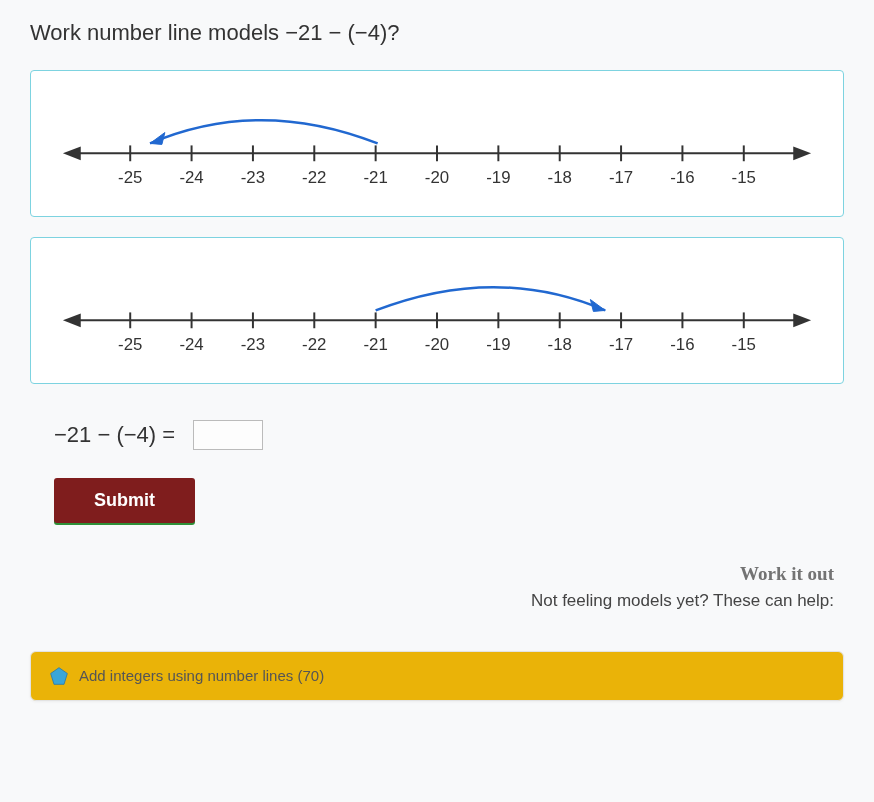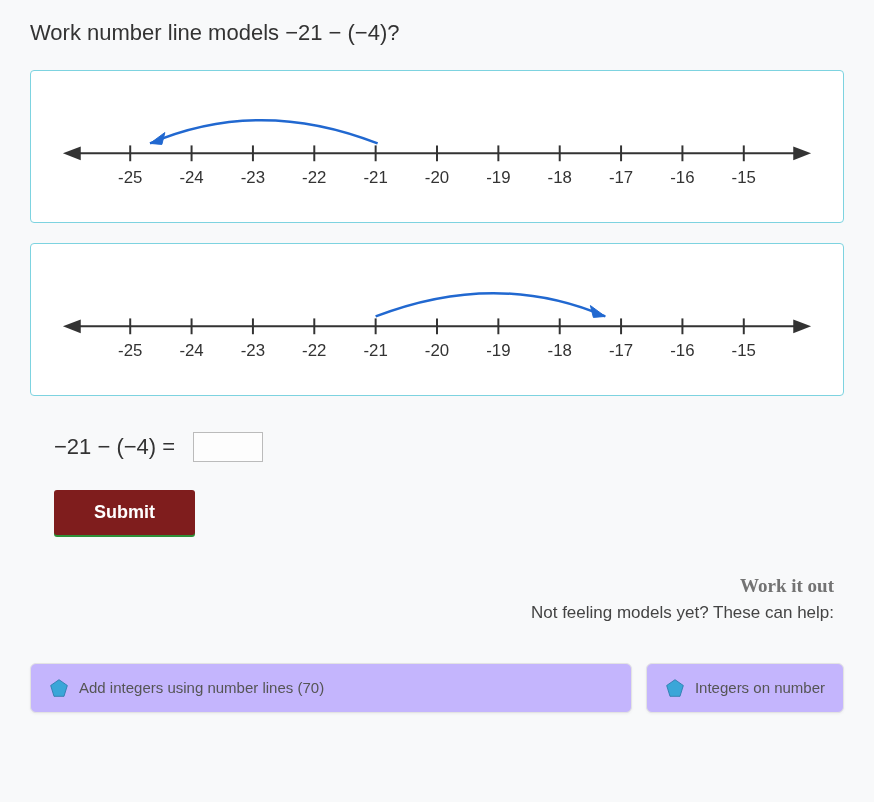--- a/index.html
+++ b/index.html
@@ -13,21 +13,21 @@
     .question-text {
       font-size: 22px;
       color: #333;
       margin-bottom: 24px;
       font-weight: 400;
     }
     .question-text .bold { font-weight: 400; }
     .numberline-option {
       border: 1px solid #7dd3e0;
       border-radius: 4px;
-      padding: 18px 20px 24px 20px;
+      padding: 18px 20px 18px 20px;
       margin-bottom: 20px;
       background: #fff;
       cursor: pointer;
       position: relative;
     }
     .numberline-svg { width: 100%; height: auto; display: block; }
     .nl-axis { stroke: #333; stroke-width: 2; fill: none; }
     .nl-tick { stroke: #333; stroke-width: 2; }
     .nl-label { font-size: 17px; fill: #333; text-anchor: middle; font-family: inherit; }
     .nl-arc { stroke: #2168d0; stroke-width: 2.5; fill: none; }
@@ -77,21 +77,21 @@
     }
     .help-sub { font-size: 17px; color: #444; }
 
     .suggestion-row {
       display: flex;
       margin-top: 40px;
       gap: 14px;
       align-items: stretch;
     }
     .suggestion-card {
-      background: #c4b5fd;
+      background: #eab308;
       border: 1px solid #e3e3e3;
       border-radius: 6px;
       padding: 14px 18px;
       display: flex;
       align-items: center;
       gap: 10px;
       font-size: 15px;
       color: #555;
       box-shadow: 0 1px 3px rgba(0,0,0,0.05);
     }
@@ -200,21 +200,13 @@
 
 <div class="suggestion-row">
   <div class="suggestion-card card-main">
     <span class="diamond-icon">
       <svg viewBox="0 0 24 24">
           <polygon points="12,2 22,9 18,22 6,22 2,9" fill="#3aa6d8" stroke="#2a7aaa" stroke-width="1"></polygon>
         </svg>
     </span>
     <span>Add integers using number lines (70)</span>
   </div>
-  <div class="suggestion-card card-secondary">
-    <span class="diamond-icon">
-      <svg viewBox="0 0 24 24">
-          <polygon points="12,2 22,9 18,22 6,22 2,9" fill="#3aa6d8" stroke="#2a7aaa" stroke-width="1"></polygon>
-        </svg>
-    </span>
-    <span>Integers on number</span>
-  </div>
 </div>
 
 </body></html>

